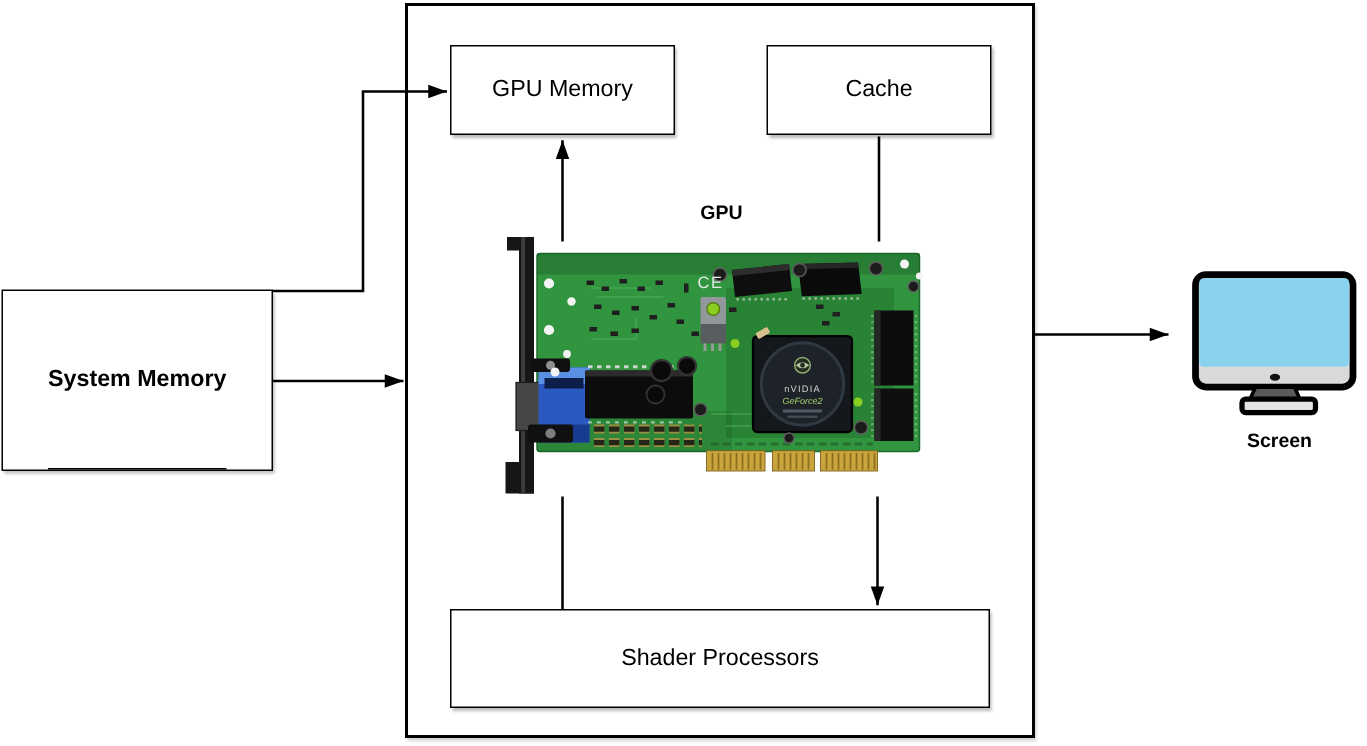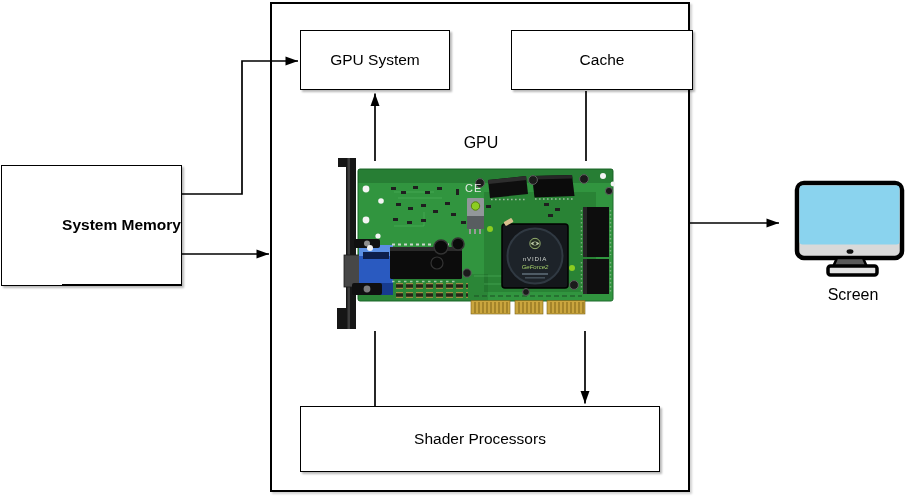--- a/index.html
+++ b/index.html
@@ -4,24 +4,24 @@
 <style>
   html,body{margin:0;padding:0;background:#fff;}
   .canvas{position:relative;width:911px;height:497px;background:#fff;overflow:hidden;
           font-family:"Liberation Sans", sans-serif;color:#000;}
   .layer{position:absolute;left:0;top:0;}
   .shape{position:absolute;background:#fff;border:1.6px solid #000;box-sizing:border-box;
          display:flex;align-items:center;justify-content:center;
          font-size:15.5px;line-height:1.2;text-align:center;
          box-shadow:1.5px 2px 2px rgba(0,0,0,0.28);}
   .outer{border-width:2px;background:transparent;box-shadow:1.5px 2px 2px rgba(0,0,0,0.18);}
-  .stack{flex-direction:column;align-items:flex-end;padding:0;font-weight:bold;}
+  .stack{flex-direction:column;align-items:center;padding:0;font-weight:bold;margin-top:28px;}
   .stack .row{flex:1;display:flex;align-items:center;justify-content:center;}
   .stack .row:first-child{border-bottom:1.6px solid #000;}
-  .floatlabel{position:absolute;font-size:16px;font-weight:normal;text-align:center;}
+  .floatlabel{position:absolute;font-size:13px;font-weight:bold;text-align:center;}
 </style>
 </head>
 <body>
 
 <div class="canvas">
 
   <svg class="layer" width="911" height="497" viewBox="0 0 911 497">
     <defs>
       <marker id="arr" viewBox="0 0 14 10" refX="13" refY="5" markerWidth="14" markerHeight="10" markerUnits="userSpaceOnUse" orient="auto">
         <path d="M0.5 0.5 L13 5 L0.5 9.5 Z" fill="#000"></path>
@@ -177,23 +177,23 @@
       <rect x="797" y="183" width="105" height="75" rx="7" fill="#d9d9d9" stroke="#000" stroke-width="4.5"></rect>
       <rect x="799.5" y="185.5" width="100" height="59" rx="3" fill="#8ad3ee"></rect>
       <ellipse cx="850" cy="251.5" rx="3.4" ry="2.3" fill="#111"></ellipse>
       <path d="M837 258 h26 l4 9 h-34 Z" fill="#595959" stroke="#000" stroke-width="2.5"></path>
       <rect x="828" y="266" width="49" height="9" rx="2.5" fill="#e3e3e3" stroke="#000" stroke-width="3.5"></rect>
     </g>
   </svg>
 
   <div class="shape outer" style="left:270px;top:2px;width:420px;height:490px;"></div>
 
-  <div class="shape" style="left:300px;top:30px;width:150px;height:60px;">GPU System</div>
-
-  <div class="shape" style="left:511px;top:30px;width:182px;height:60px;">Cache</div>
+  <div class="shape" style="left:300px;top:30px;width:150px;height:60px;">GPU Memory</div>
+
+  <div class="shape" style="left:511px;top:30px;width:150px;height:60px;">Cache</div>
 
   <div class="shape" style="left:300px;top:406px;width:360px;height:66px;">Shader Processors</div>
 
   <div class="shape stack" style="left:1px;top:165px;width:181px;height:121px;">
     <div class="row">System Memory</div>
   </div>
 
   <div class="floatlabel" style="left:450px;top:134px;width:62px;">GPU</div>
 
   <div class="floatlabel" style="left:808px;top:286px;width:90px;">Screen</div>

